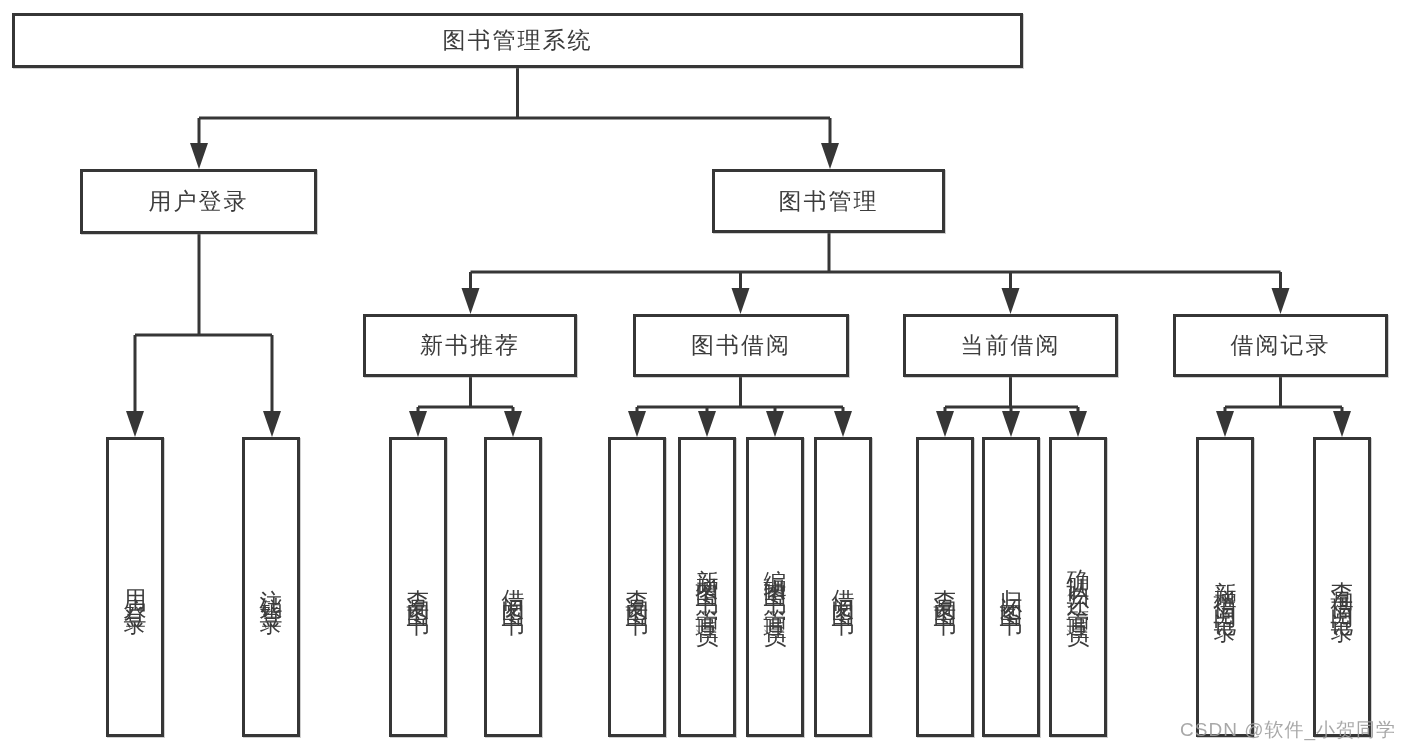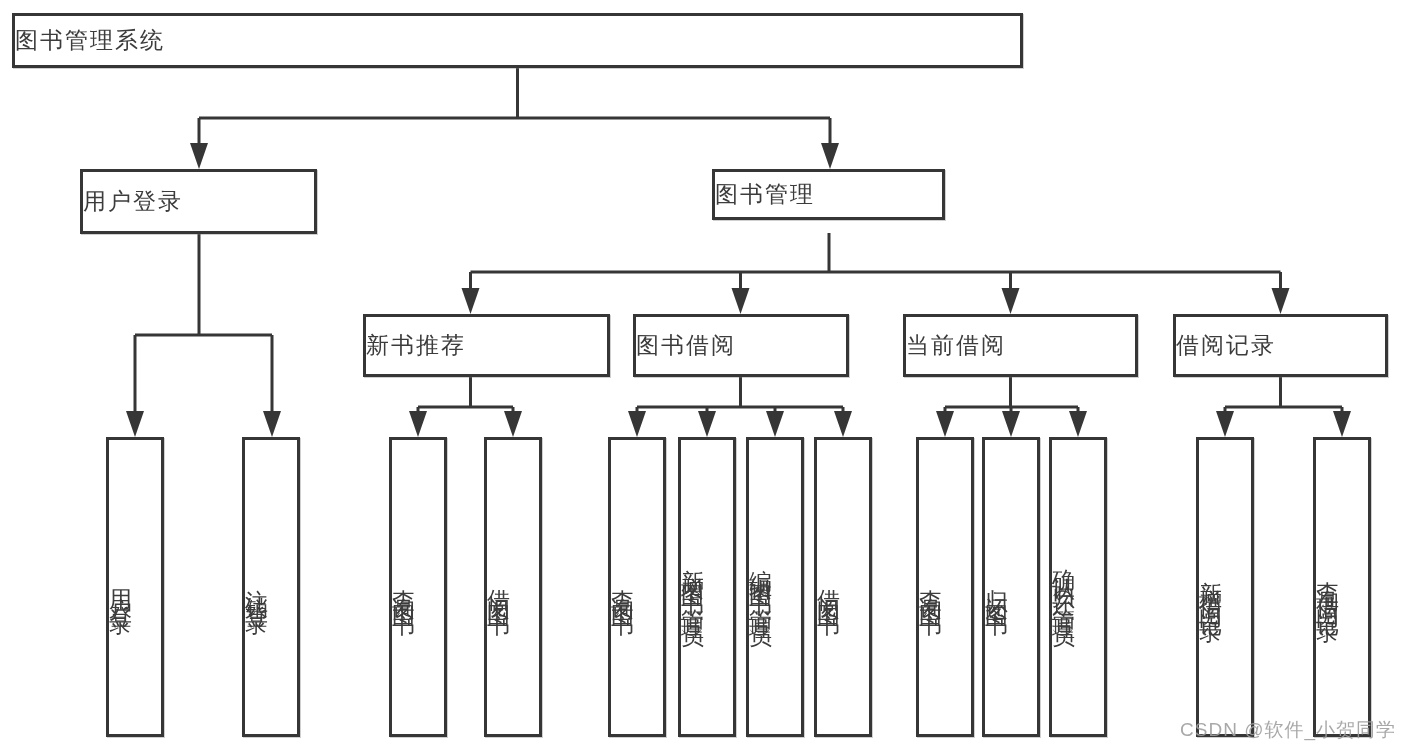--- a/index.html
+++ b/index.html
@@ -23,20 +23,21 @@
     height: 747px;
     pointer-events: none;
   }
   .node {
     position: absolute;
     box-sizing: border-box;
     background: #ffffff;
     border: 3px solid #363636;
     display: flex;
     align-items: center;
+    justify-content: center;
     box-shadow: 1px 1px 0 rgba(120,120,120,0.35);
   }
   .node .lbl {
     font-size: 23px;
     color: #3c3c3c;
     letter-spacing: 2px;
     white-space: nowrap;
     line-height: 1;
   }
   .leaf .lbl {
@@ -110,31 +111,31 @@
     </g>
   </svg>
 
   <div class="node" style="left:12px; top:13px; width:1011px; height:55px">
     <span class="lbl">图书管理系统</span>
   </div>
 
   <div class="node" style="left:80px; top:169px; width:237px; height:65px">
     <span class="lbl">用户登录</span>
   </div>
-  <div class="node" style="left:712px; top:169px; width:233px; height:51px">
+  <div class="node" style="left:712px; top:169px; width:233px; height:64px">
     <span class="lbl">图书管理</span>
   </div>
 
-  <div class="node" style="left:363px; top:314px; width:247px; height:63px">
+  <div class="node" style="left:363px; top:314px; width:214px; height:63px">
     <span class="lbl">新书推荐</span>
   </div>
   <div class="node" style="left:633px; top:314px; width:216px; height:63px">
     <span class="lbl">图书借阅</span>
   </div>
-  <div class="node" style="left:903px; top:314px; width:235px; height:63px">
+  <div class="node" style="left:903px; top:314px; width:215px; height:63px">
     <span class="lbl">当前借阅</span>
   </div>
   <div class="node" style="left:1173px; top:314px; width:215px; height:63px">
     <span class="lbl">借阅记录</span>
   </div>
 
   <div class="node leaf" style="left:106px; top:437px; width:58px; height:300px">
     <span class="lbl">用户登录</span>
   </div>
   <div class="node leaf" style="left:242px; top:437px; width:58px; height:300px">

